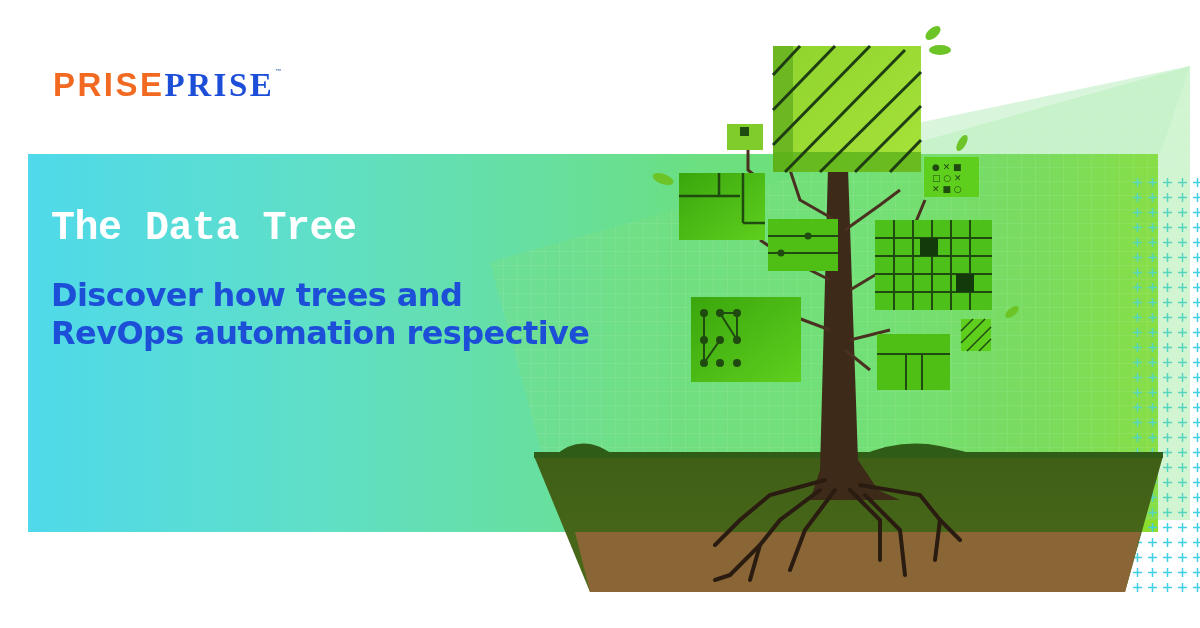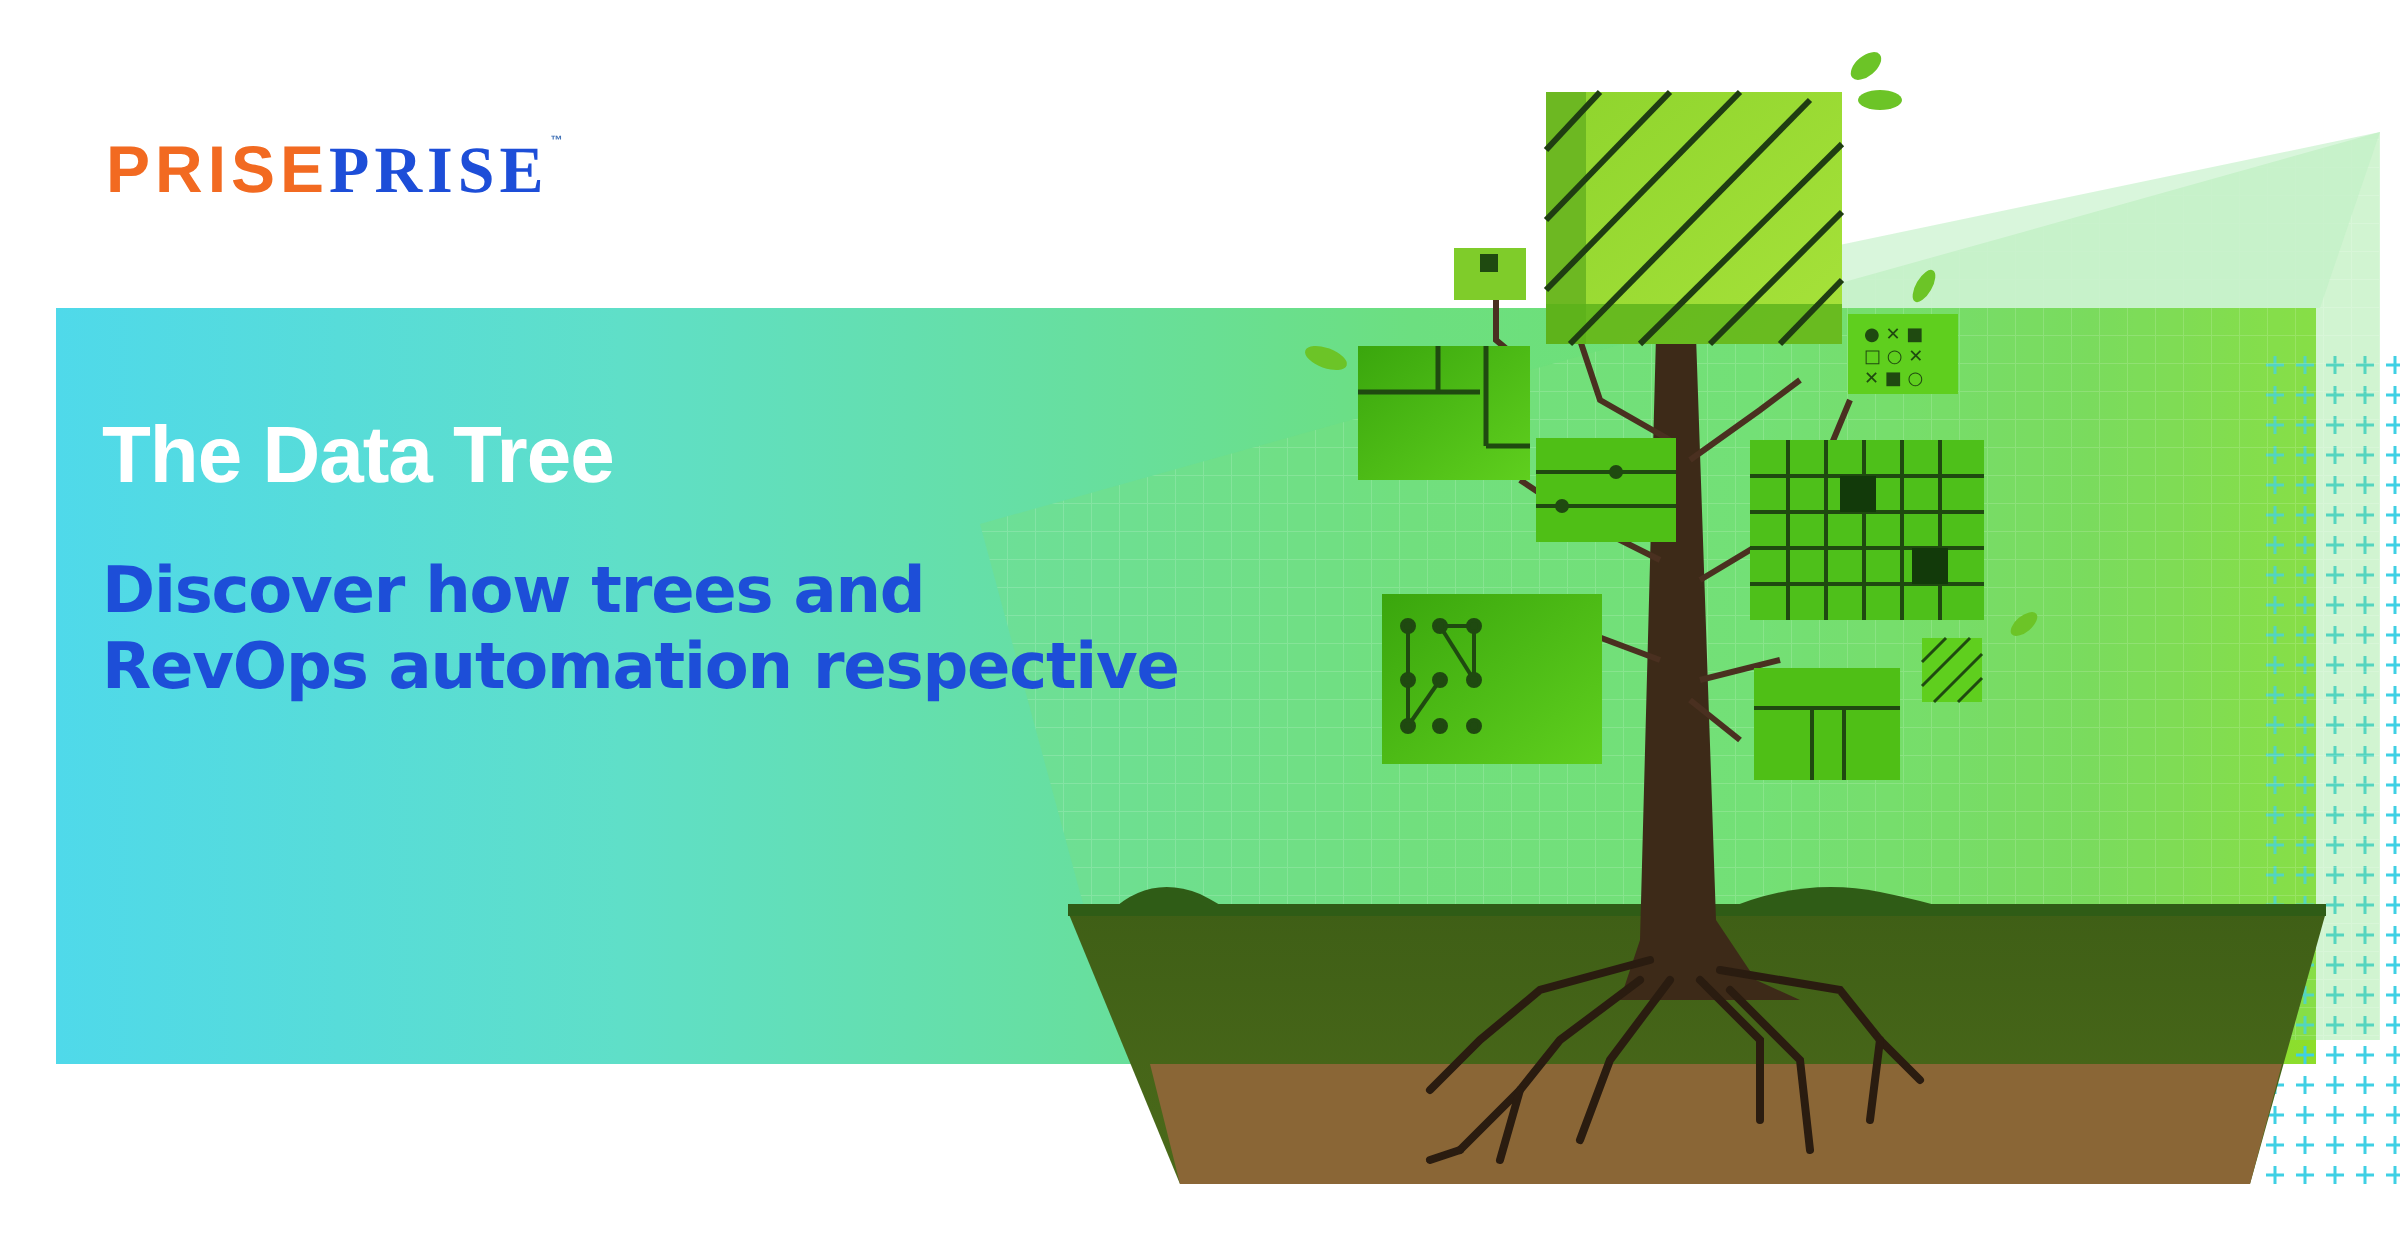--- a/index.html
+++ b/index.html
@@ -9,21 +9,21 @@
     .logo { position: absolute; left: 53px; top: 68px; font-family: "Liberation Sans", sans-serif; font-weight: 700; font-size: 33px; letter-spacing: 2.5px; line-height: 1; }
     .logo .open { color: #f26a21; }
     .logo .prise { color: #1d4ed8; font-family: Liberation Serif, serif; }
     .logo .tm { font-size: 6px; vertical-align: top; color: #3b6db4; margin-left: 1px; }
 
     .band { position: absolute; left: 28px; top: 154px; width: 1130px; height: 378px;
       background: linear-gradient(90deg, #4fd9ea 0%, #5fdfc8 25%, #68df9a 48%, #6cdf80 60%, #6fe074 75%, #7ad94e 90%, #8ede2a 100%); }
     .plus-area { position: absolute; left: 1130px; top: 175px; width: 70px; height: 420px; overflow: hidden; }
     .plus-area svg { display:block; }
 
-    .title { position: absolute; left: 51px; top: 206px; color: #ffffff; font-weight: 700; font-size: 40px; letter-spacing: -0.5px; font-family: Liberation Sans, sans-serif; }
+    .title { position: absolute; left: 51px; top: 206px; color: #ffffff; font-weight: 700; font-size: 40px; letter-spacing: -0.5px; font-family: Liberation Mono, monospace; }
     .subtitle { position: absolute; left: 51px; top: 276px; color: #1d4ed8; font-weight: 700; font-size: 32px; line-height: 1.2; letter-spacing: -0.6px; width: 620px; }
     .subtitle div { white-space: nowrap; }
 
     .illus { position: absolute; left: 0; top: 0; width: 1200px; height: 628px; pointer-events: none; }
   </style>
 </head>
 <body>
 
 <div class="band"></div>
 

